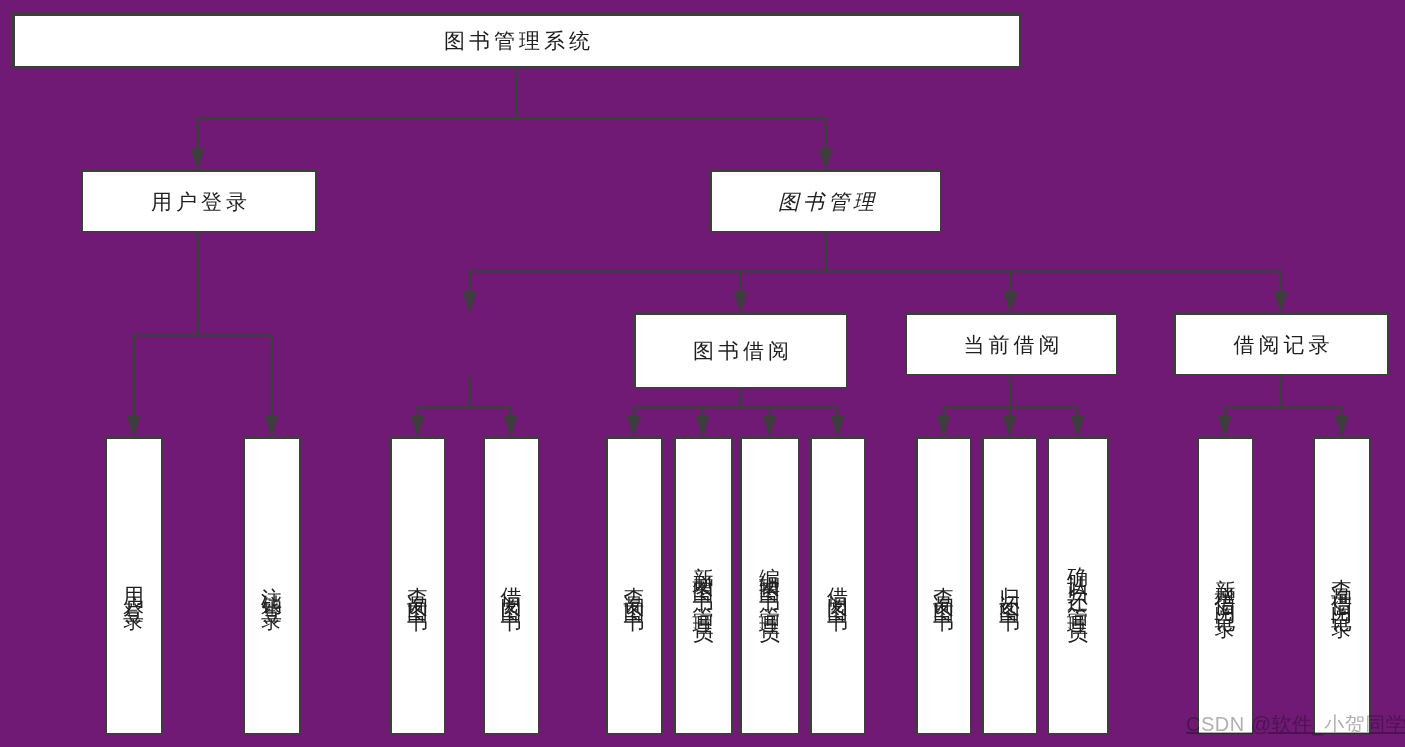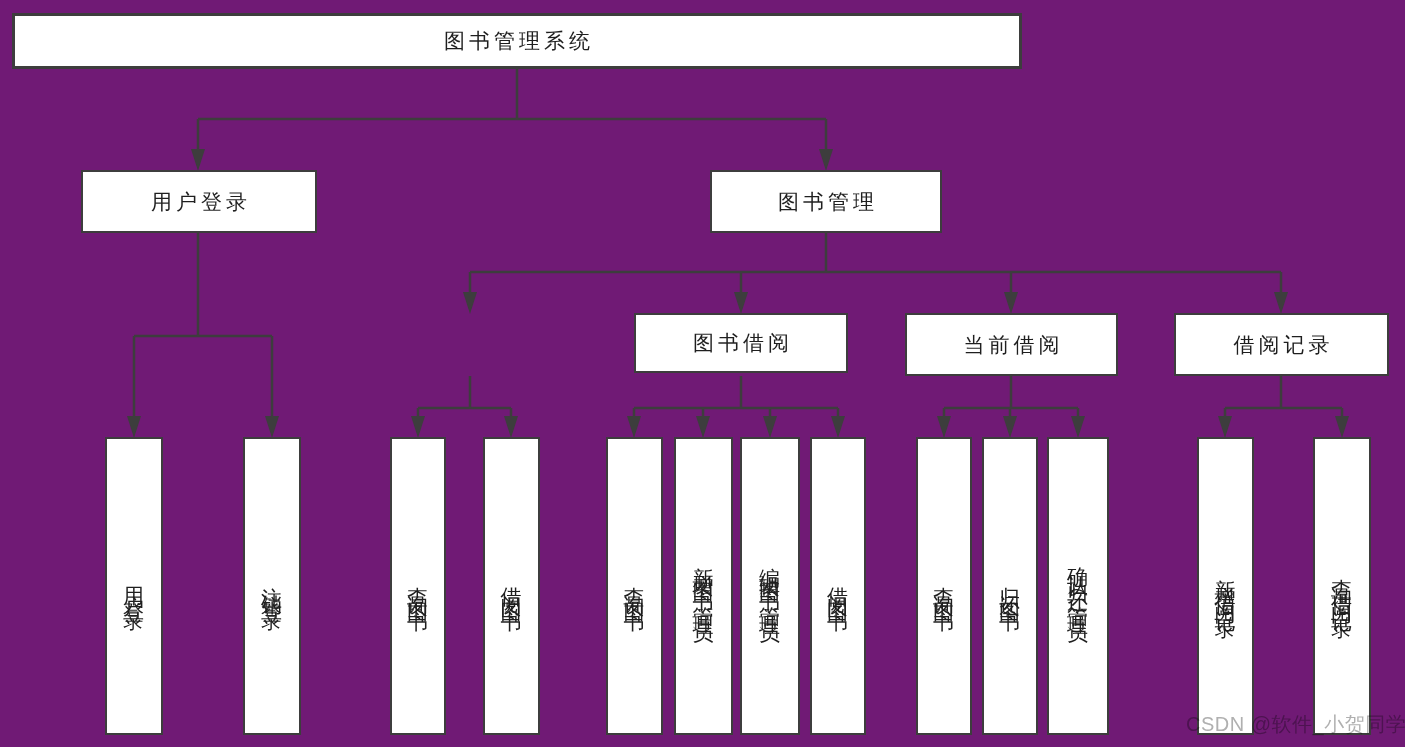--- a/index.html
+++ b/index.html
@@ -39,20 +39,21 @@
   }
   .watermark{
     position:absolute;
     left:1186px;top:711px;
     font-size:20px;
     letter-spacing:0.5px;
     color:#b0b0b0;
     mix-blend-mode:multiply;
     z-index:5;
     white-space:nowrap;
+    text-decoration:underline;
   }
 </style>
 </head>
 <body>
 
 <div class="stage">
 
   <svg class="connectors" viewBox="0 0 1405 747" xmlns="http://www.w3.org/2000/svg">
     <path d="M517 69V119 M198 119H826 M198 119V152 M826 119V152
              M198 233V336 M134 336H272 M134 336V419 M272 336V419
@@ -80,23 +81,23 @@
       <polygon points="1003,416 1017,416 1010,438"></polygon>
       <polygon points="1071,416 1085,416 1078,438"></polygon>
       <polygon points="1218,416 1232,416 1225,438"></polygon>
       <polygon points="1335,416 1349,416 1342,438"></polygon>
     </g>
   </svg>
 
   <div class="node hbox root" style="left:12px;top:13px;width:1010px;height:56px;">图书管理系统</div>
 
   <div class="node hbox" style="left:81px;top:170px;width:236px;height:63px;">用户登录</div>
-  <div class="node hbox" style="left:710px;top:170px;width:232px;height:63px;">图书管理</div>
+  <div class="node hbox" style="left:710px;top:170px;width:232px;height:63px;font-style:italic;">图书管理</div>
 
-  <div class="node hbox" style="left:634px;top:313px;width:214px;height:60px;">图书借阅</div>
+  <div class="node hbox" style="left:634px;top:313px;width:214px;height:76px;">图书借阅</div>
   <div class="node hbox" style="left:905px;top:313px;width:213px;height:63px;text-align:center;">当前借阅</div>
   <div class="node hbox" style="left:1174px;top:313px;width:215px;height:63px;">借阅记录</div>
 
   <div class="node vbox" style="left:105px;top:437px;width:58px;height:298px;">用户登录</div>
   <div class="node vbox" style="left:243px;top:437px;width:58px;height:298px;">注销登录</div>
 
   <div class="node vbox" style="left:390px;top:437px;width:56px;height:298px;">查询图书</div>
   <div class="node vbox" style="left:483px;top:437px;width:57px;height:298px;">借阅图书</div>
 
   <div class="node vbox" style="left:606px;top:437px;width:57px;height:298px;">查询图书</div>

